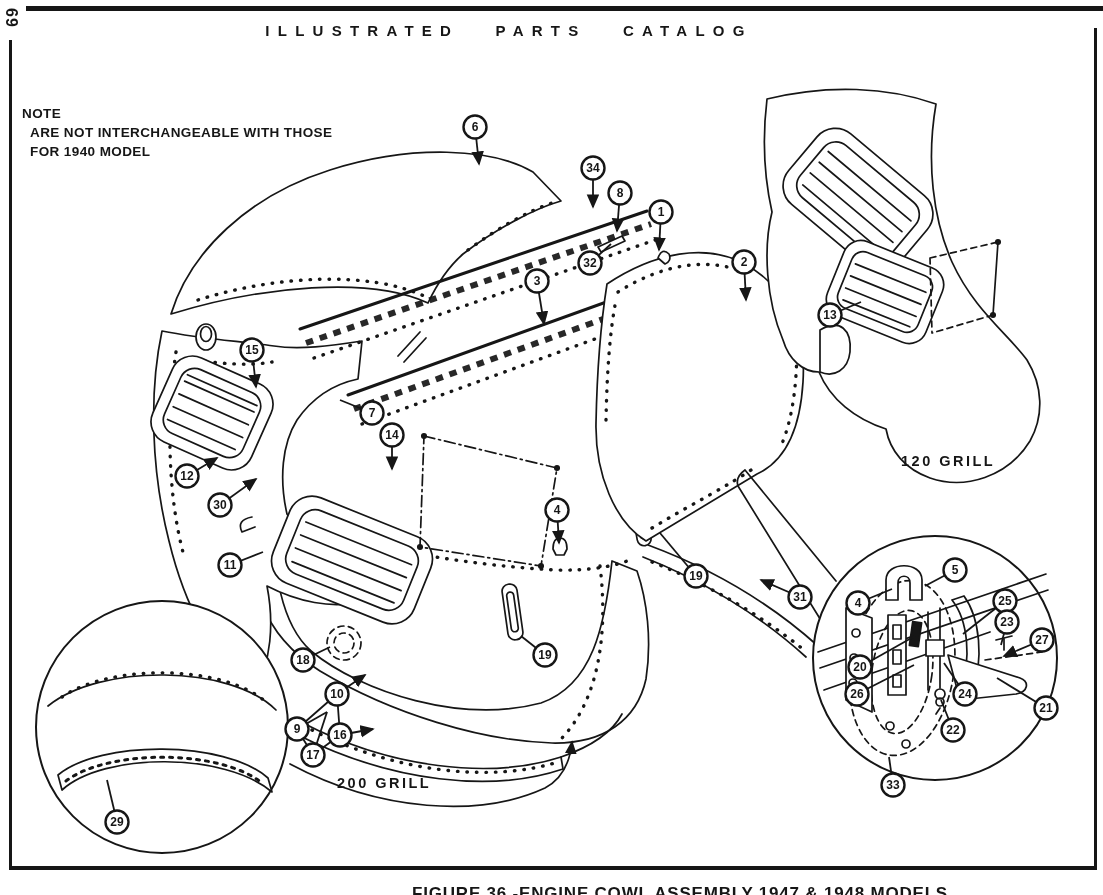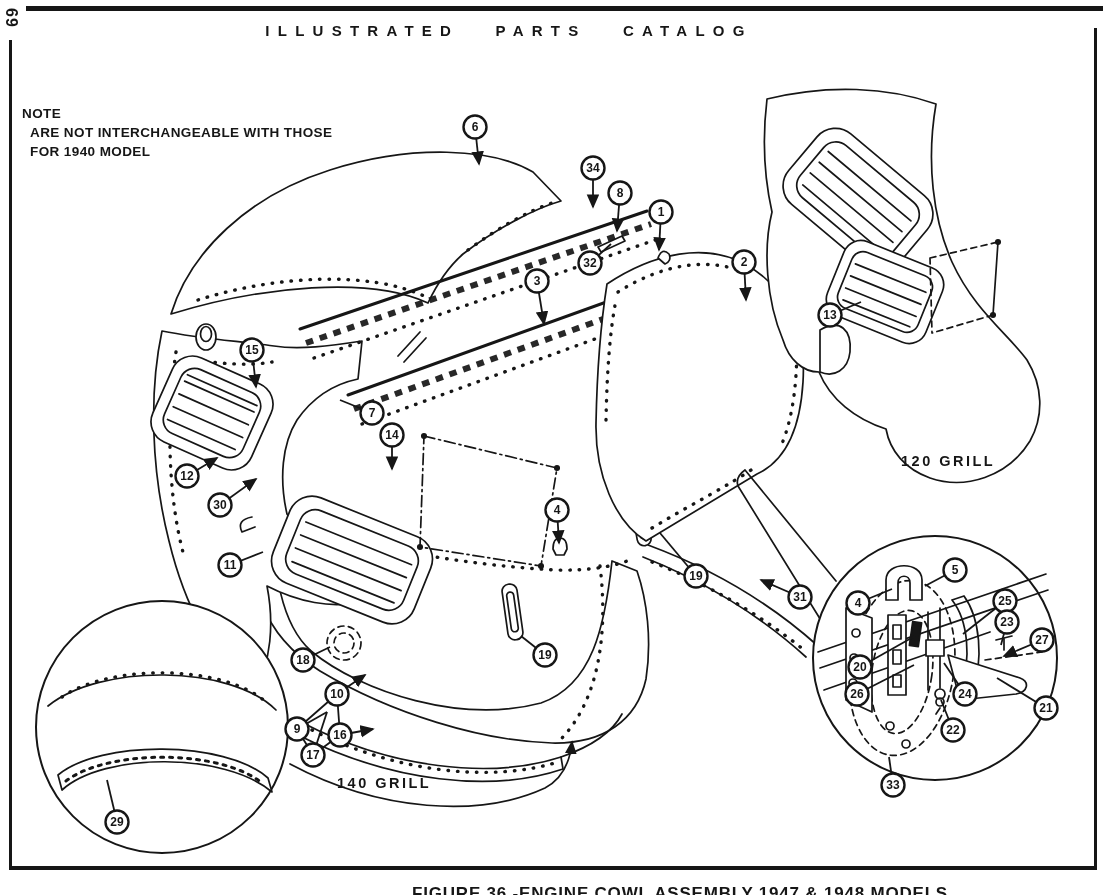--- a/index.html
+++ b/index.html
@@ -407,16 +407,16 @@
         </g>
         <g>
           <line x1="893" y1="785" x2="889" y2="757" class="leader"></line>
           <circle cx="893" cy="785" r="11.5" class="callout-circle"></circle>
           <text x="893" y="789.2" class="callout-num">33</text>
         </g>
       </g>
   </svg>
 
   <div class="abs grill-label" id="label-120">120 GRILL</div>
-  <div class="abs grill-label" id="label-140">140 GRILL</div>
+  <div class="abs grill-label" id="label-140">200 GRILL</div>
 
   <div class="abs" id="figure-caption">FIGURE 36 -ENGINE COWL ASSEMBLY 1947 &amp; 1948 MODELS</div>
 </div>
 
 </body></html>

